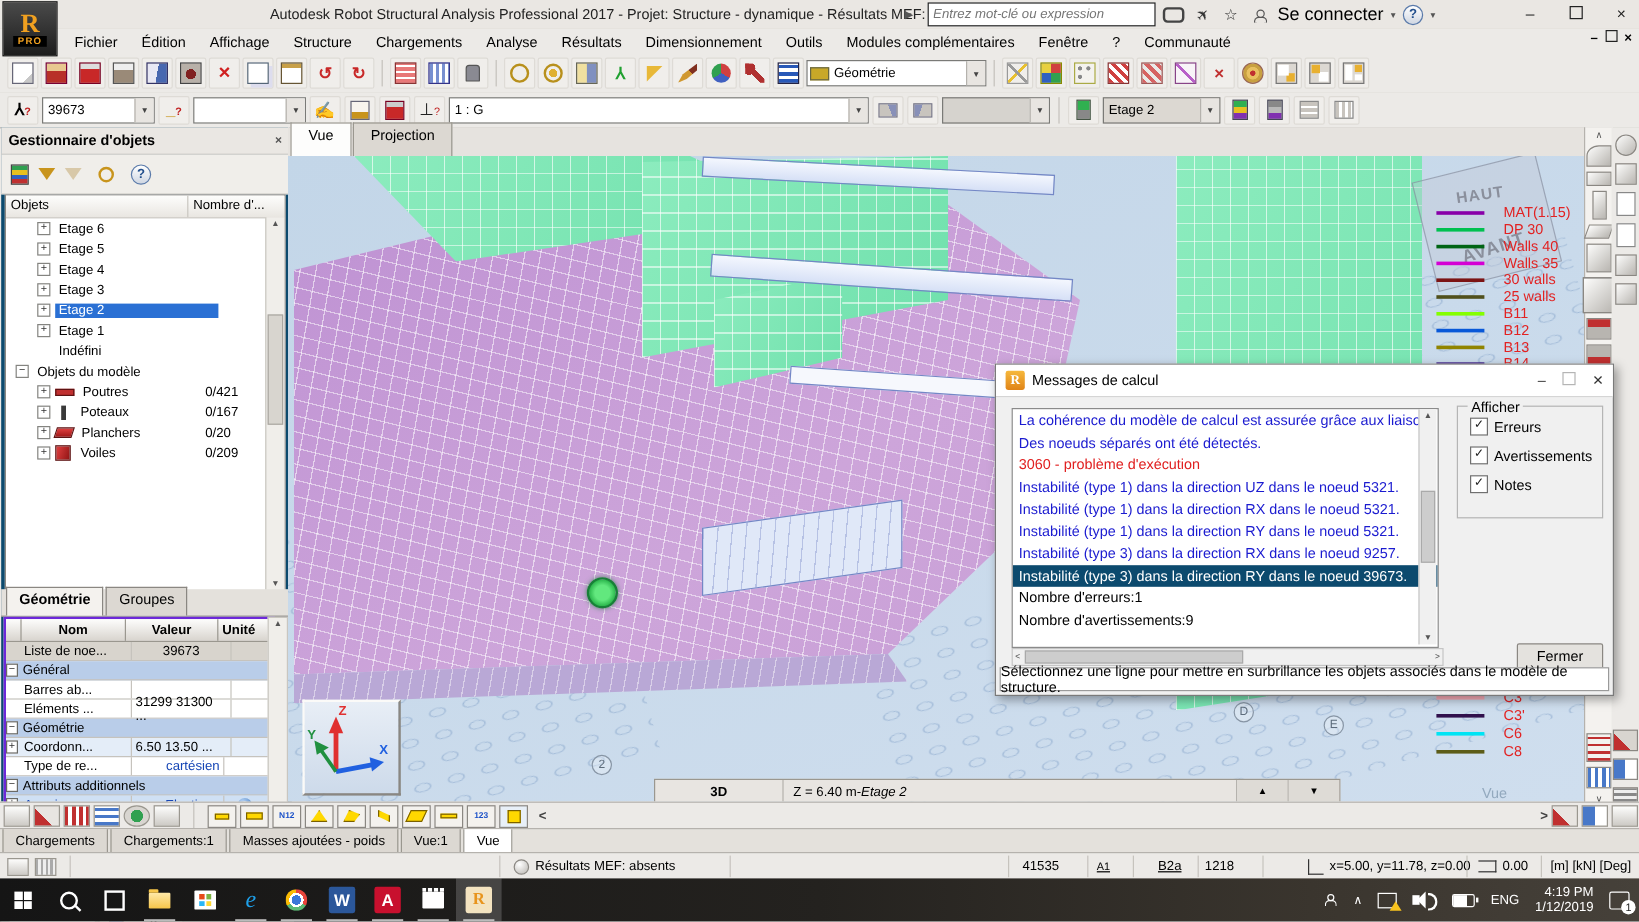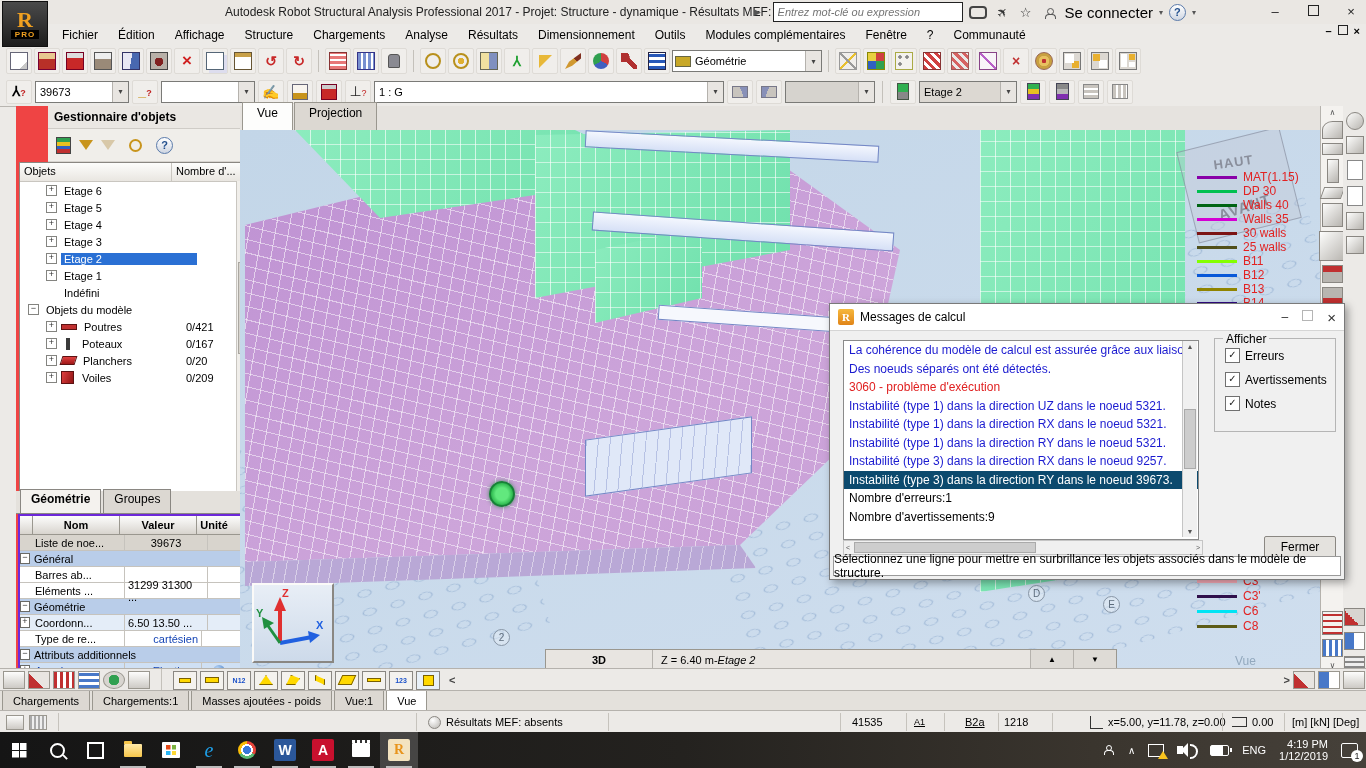--- a/index.html
+++ b/index.html
@@ -34,21 +34,21 @@
   .tb{width:24px;height:24px;display:flex;align-items:center;justify-content:center;background:#f0eeeb;border:1px solid #dedbd6;border-radius:2px;flex:0 0 auto;}
   .tb2{width:24px;height:22px;}
   .sep{width:1px;height:22px;background:#c4c1bb;margin:0 4px;flex:0 0 auto;}
   .g{width:16px;height:16px;display:block;}
   .gi{font-size:14px;line-height:16px;text-align:center;}
   .combo{height:20px;background:#fff;border:1px solid #7a7a77;display:flex;align-items:center;font-size:11px;flex:0 0 auto;}
   .combo .cv{padding:0 4px;white-space:nowrap;overflow:hidden;flex:1;}
   .combo .ca{width:15px;align-self:stretch;background:#e8e5e1;border-left:1px solid #b5b2ad;display:flex;align-items:center;justify-content:center;font-size:8px;color:#444;}
   .combo.dis{background:#d6d3ce;}
   
-  .lpanel{position:absolute;left:16px;top:106px;width:240px;height:562px;background:#ef4444;border-right:2px solid #b5b2ad;padding-left:32px;}
+  .lpanel{position:absolute;left:1px;top:106px;width:240px;height:562px;background:#0c4a6e;border-right:2px solid #b5b2ad;}
   .lp-title{height:22px;display:flex;align-items:center;padding:0 6px;font-weight:bold;font-size:12px;background:#eae7e3;border-bottom:1px solid #cfccc7;}
   .lp-tools{height:32px;display:flex;align-items:center;gap:8px;padding:0 8px;border-bottom:1px solid #d8d5d0;background:#f0eeea;}
   .tree-wrap{position:absolute;left:3px;top:56px;width:232px;height:329px;background:#fff;border:1px solid #8a8782;}
   .tree-head{display:flex;height:18px;border-bottom:1px solid #c9c6c0;background:linear-gradient(#fdfdfc,#e9e6e1);font-size:11px;}
   .tree-head .c1{flex:1;padding:2px 4px;border-right:1px solid #c9c6c0;}
   .tree-head .c2{width:72px;padding:2px 4px;}
   .trow{display:flex;align-items:center;height:17px;font-size:11px;white-space:nowrap;}
   .trow .exp{width:9px;height:9px;border:1px solid #848480;background:#fff;font-size:9px;line-height:7px;text-align:center;margin:0 4px 0 0;flex:0 0 auto;color:#333;}
   .trow .lbl{padding:0 3px;}
   .trow .cnt{margin-left:auto;width:66px;}
@@ -100,21 +100,21 @@
     clip-path:polygon(5px 432px,500px 415px,516px 438px,5px 456px);
     background:repeating-linear-gradient(100deg,rgba(255,255,255,.45) 0 1px,rgba(255,255,255,0) 1px 11px),#b9a8d6;}
   .gw{position:absolute;background:
     repeating-linear-gradient(90deg,rgba(255,255,255,.65) 0 1px,rgba(255,255,255,0) 1px 15px),
     repeating-linear-gradient(0deg,rgba(255,255,255,.55) 0 1px,rgba(255,255,255,0) 1px 15px),
     linear-gradient(120deg,#8cecbe,#6fe0ac);}
   .beam{position:absolute;background:linear-gradient(#f4f7fe,#d6e0f6);border:1px solid #7487c6;}
   .node-halo{position:absolute;left:249px;top:351px;width:22px;height:22px;border-radius:50%;background:radial-gradient(circle,#62e87e 40%,#2db84e 70%);border:2px solid #188038;box-shadow:0 0 4px rgba(20,120,50,.7);}
   .bub{position:absolute;width:15px;height:15px;border-radius:50%;border:1px solid #8795a5;color:#5d6c7c;background:rgba(255,255,255,.25);font-size:10px;display:flex;align-items:center;justify-content:center;}
   .cube{position:absolute;left:946px;top:8px;width:104px;height:92px;transform:rotate(-14deg);background:rgba(195,200,212,.38);border:1px solid rgba(120,128,145,.55);color:#8a8f9c;font-weight:bold;display:flex;flex-direction:column;align-items:center;justify-content:space-around;font-size:13px;letter-spacing:1px;}
-  .lg{position:absolute;display:flex;align-items:center;gap:6px;font-size:12px;color:#e22222;white-space:nowrap;}
+  .lg{position:absolute;display:flex;align-items:center;gap:16px;font-size:12px;color:#e22222;white-space:nowrap;}
   .lg i{width:40px;height:3px;display:block;flex:0 0 auto;}
   .triad{position:absolute;left:12px;top:453px;width:78px;height:76px;background:linear-gradient(#e8eef6,#cddaea);border:2px solid;border-color:#fbfaf8 #8a8782 #8a8782 #fbfaf8;}
   .vp-sb{position:absolute;left:305px;top:519px;width:570px;height:19px;background:#e8e5e1;border:1px solid #9a978f;display:flex;align-items:stretch;font-size:11px;}
   .vp-sb .c{display:flex;align-items:center;padding:0 8px;border-right:1px solid #b5b2ad;}
   .vp-sb .m{width:90px;justify-content:center;font-weight:bold;}
   .vp-sb .z{flex:1;}
   .vp-sb .ar{width:26px;justify-content:center;font-size:8px;background:#dedbd6;}
   .wm{position:absolute;left:995px;top:524px;color:#93a9be;font-size:12px;}
   
   .rtb{position:absolute;left:1320px;top:106px;width:23px;height:562px;background:#f4f2ef;border-left:1px solid #b5b2ad;display:flex;flex-direction:column;align-items:center;gap:4px;padding-top:2px;font-size:8px;color:#555;}

